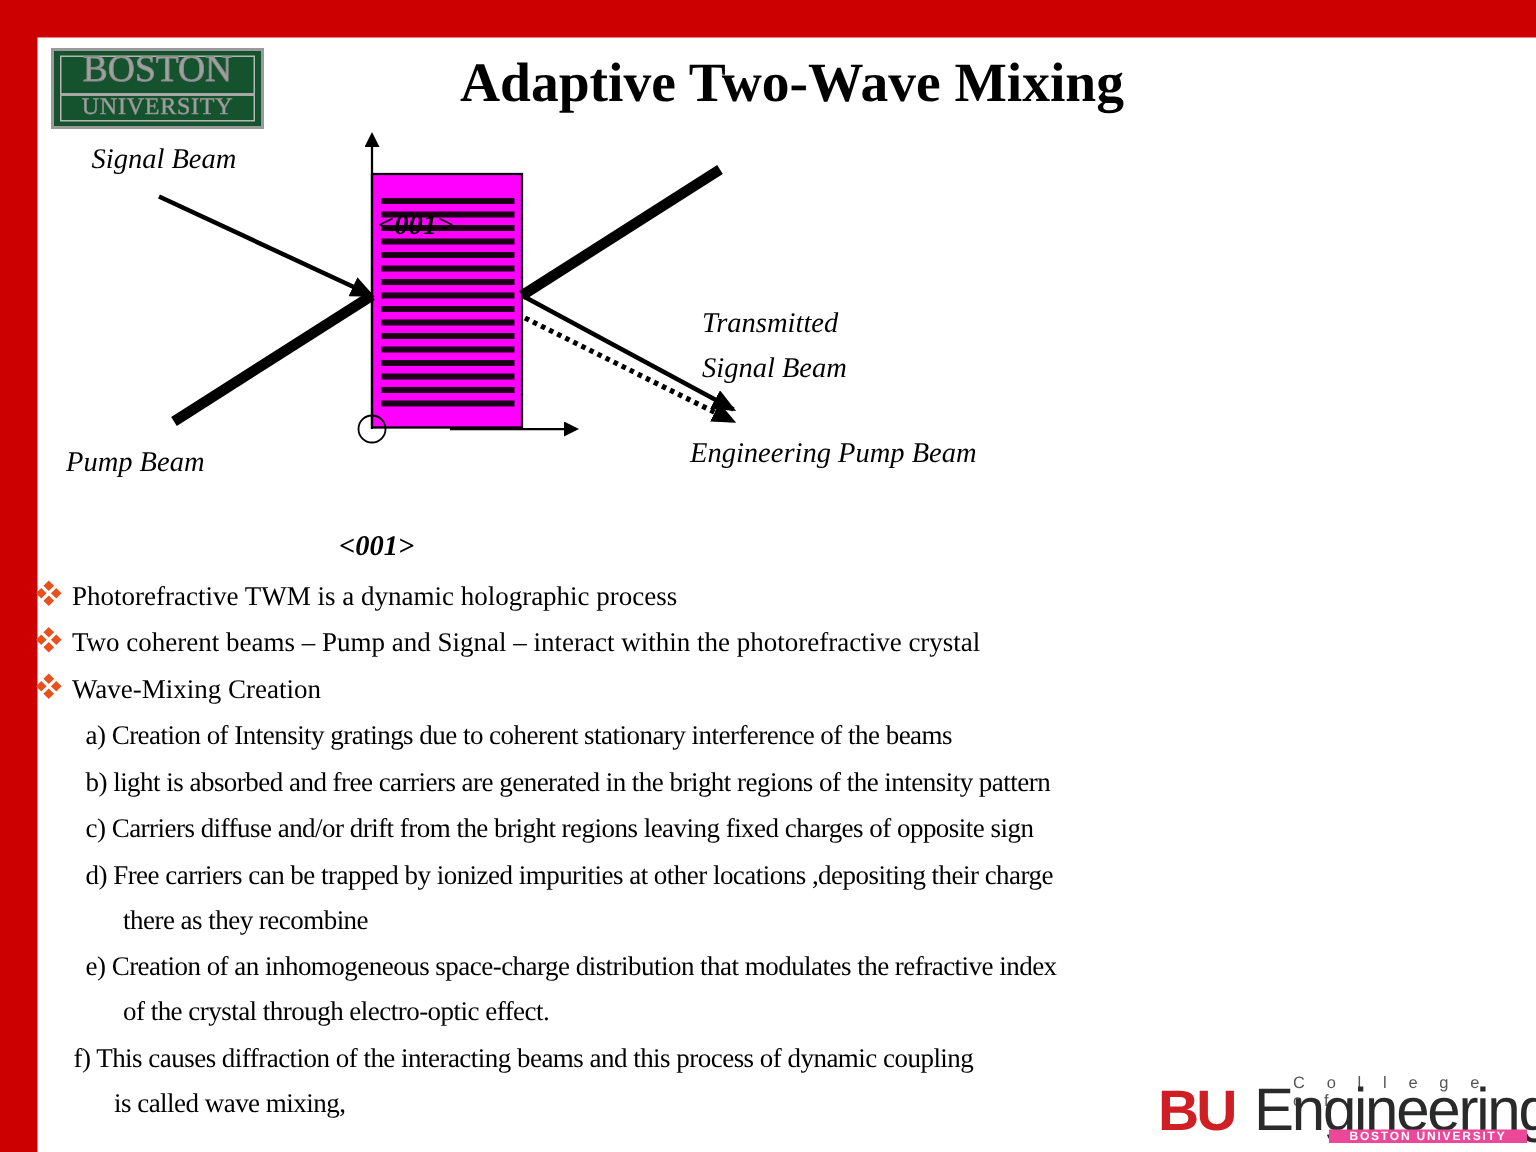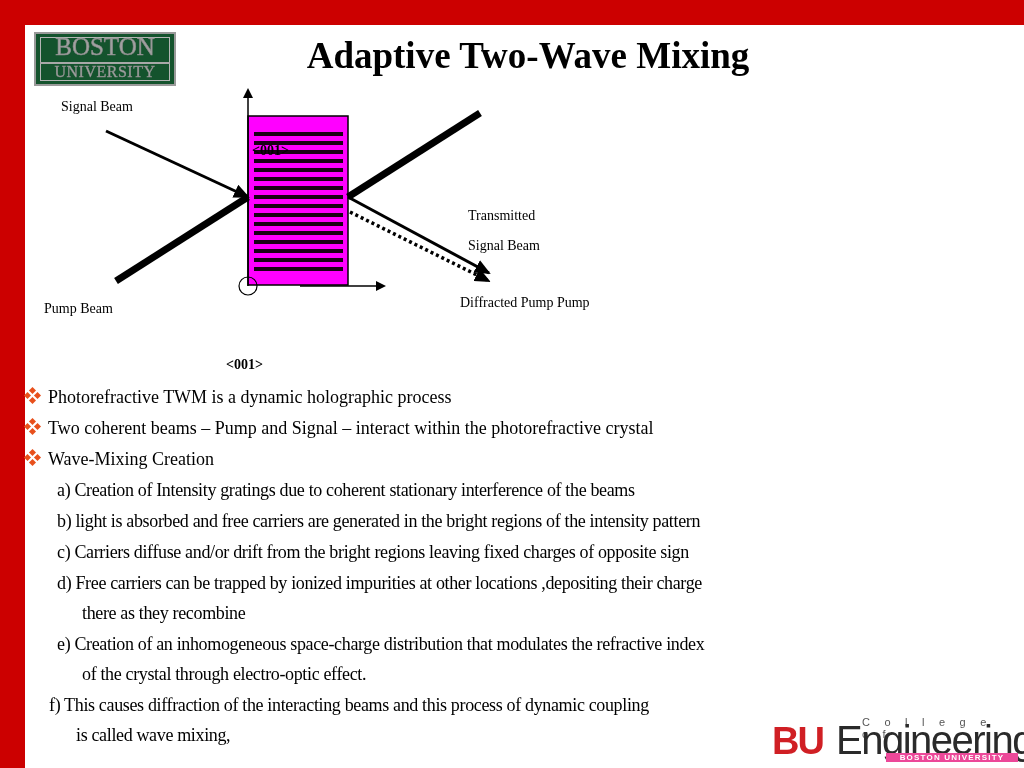--- a/index.html
+++ b/index.html
@@ -32,21 +32,21 @@
     -webkit-text-stroke: 0.4px #8c8c8c;
   }
 
   .title {
     position: absolute; left: 0; width: 1024px; top: 34px; text-align: center;
     font-size: 37px; font-weight: bold; line-height: 44px;
     padding-left: 16px;
   }
   .title span { position: relative; left: 0px; }
 
-  .lbl { position: absolute; font-size: 14px; line-height: 24px; white-space: nowrap; }
+  .lbl { position: absolute; font-size: 19px; line-height: 24px; white-space: nowrap; font-style: italic; }
   .lbl.bold { font-weight: bold; margin-top: 44px; }
 
   svg.diagram { position: absolute; left: 0; top: 0; }
 
   .bullets { position: absolute; left: 30px; top: 384px; width: 994px; }
   .bline { position: absolute; white-space: nowrap; font-size: 18px; line-height: 26px; }
   .diamond {
     display: inline-block; width: 16px; height: 16px; position: relative; vertical-align: -1px; margin-right: 7px;
   }
   .diamond i {
@@ -132,21 +132,21 @@
 
   <line x1="350" y1="212" x2="489" y2="281" stroke="#000" stroke-width="3.5" stroke-dasharray="3,3" marker-end="url(#arrowBig)"></line>
 </svg>
 
 <div class="lbl" style="left:61px; top:95px;">Signal Beam</div>
 <div class="lbl" style="left:44px; top:297px;">Pump Beam</div>
 <div class="lbl bold" style="left:252px; top:95px;">&lt;001&gt;</div>
 <div class="lbl bold" style="left:226px; top:309px;">&lt;001&gt;</div>
 <div class="lbl" style="left:468px; top:204px;">Transmitted</div>
 <div class="lbl" style="left:468px; top:234px;">Signal Beam</div>
-<div class="lbl" style="left:460px; top:291px;">Diffracted Pump Pump</div>
+<div class="lbl" style="left:460px; top:291px;">Engineering Pump Beam</div>
 
 <div class="bullets">
   <div class="bline" style="left:-5px; top:0px;">
     <span class="diamond"><i style="left:5px;top:0px"></i><i style="left:0px;top:5px"></i><i style="left:10px;top:5px"></i><i style="left:5px;top:10px"></i></span><span>Photorefractive TWM is a dynamic holographic process</span>
   </div>
   <div class="bline" style="left:-5px; top:31px;">
     <span class="diamond"><i style="left:5px;top:0px"></i><i style="left:0px;top:5px"></i><i style="left:10px;top:5px"></i><i style="left:5px;top:10px"></i></span><span>Two coherent beams – Pump and Signal – interact within the photorefractive crystal</span>
   </div>
   <div class="bline" style="left:-5px; top:62px;">
     <span class="diamond"><i style="left:5px;top:0px"></i><i style="left:0px;top:5px"></i><i style="left:10px;top:5px"></i><i style="left:5px;top:10px"></i></span><span>Wave-Mixing Creation</span>

